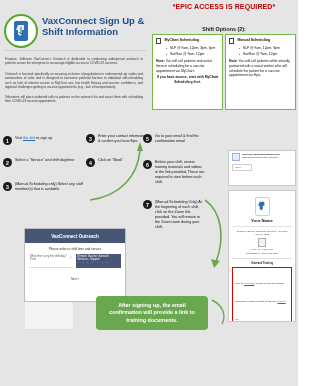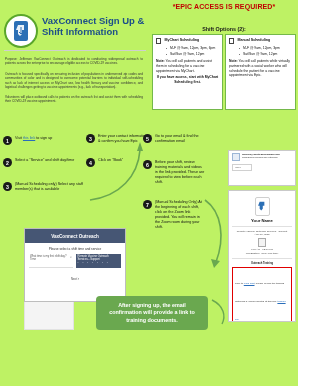--- a/index.html
+++ b/index.html
@@ -3,21 +3,21 @@
 <meta charset="utf-8">
 <style>
   html,body{margin:0;padding:0;}
   body{
     width:298px;height:386px;
     background:#ffffff;
     font-family:"Liberation Sans",sans-serif;
     overflow:hidden;
     position:relative;
   }
-  .page{position:absolute;inset:0;background:#bef264;}
+  .page{position:absolute;inset:0;background:#e5e5e5;}
 
   
   .title-wrap{position:absolute;left:4px;top:14px;width:144px;display:flex;align-items:flex-start;gap:4px;}
   .logo{width:30px;height:30px;border-radius:50%;background:#ffffff;border:2.5px solid #5aa62b;
         display:flex;align-items:center;justify-content:center;flex:none;}
   .logo-inner{width:14px;height:20px;background:#2c6fb5;border-radius:2px;position:relative;
               display:flex;align-items:center;justify-content:center;}
   .logo-inner svg{display:block;}
   .title-txt{font-size:9.5px;line-height:11px;font-weight:bold;color:#1c4e8a;padding-top:1px;}
 

